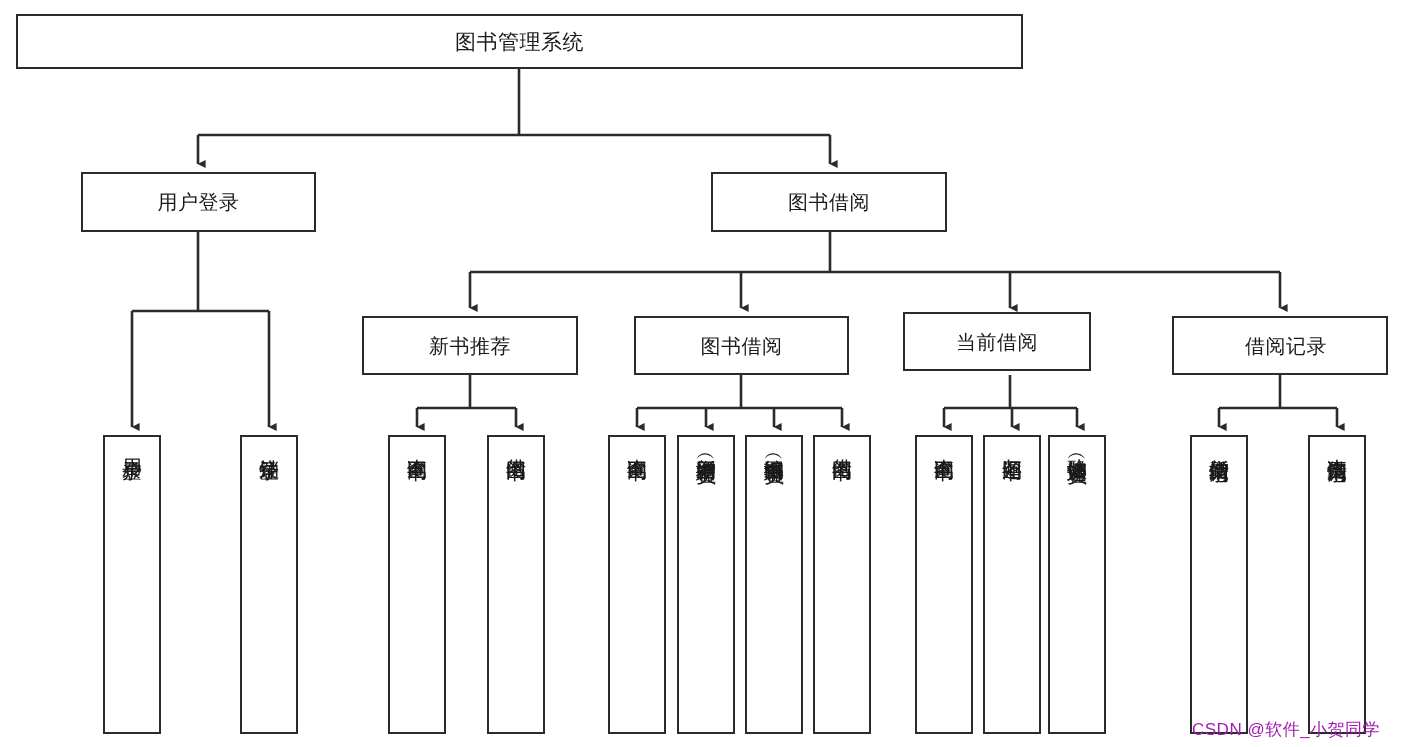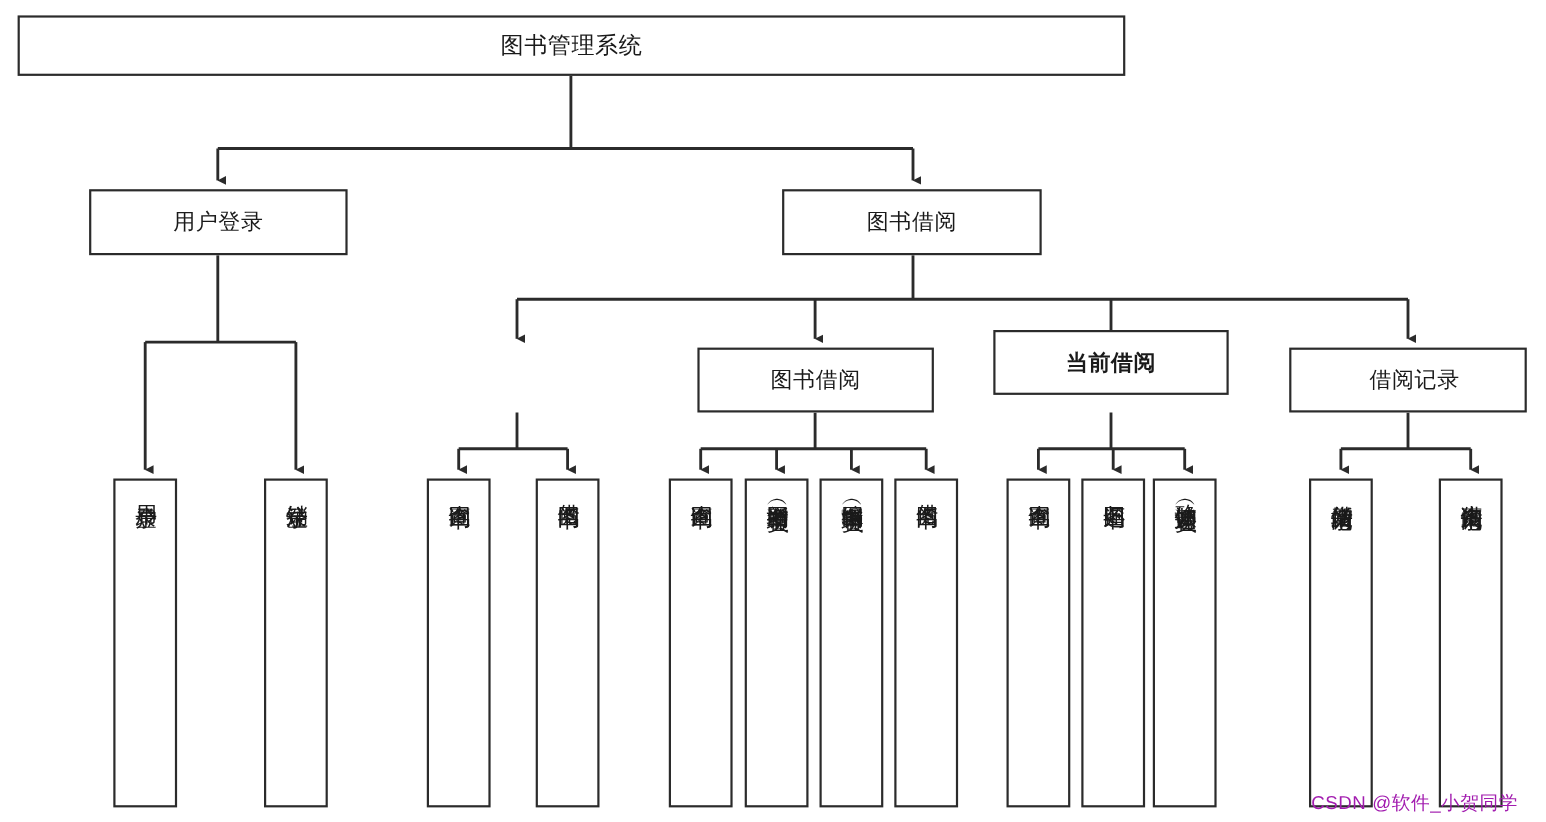--- a/index.html
+++ b/index.html
@@ -134,24 +134,27 @@
     <span class="label">图书管理系统</span>
   </div>
 
   <div class="node horizontal" style="left: 81px; top: 172px; width: 235px; height: 60px;">
     <span class="label">用户登录</span>
   </div>
   <div class="node horizontal" style="left: 711px; top: 172px; width: 236px; height: 60px;">
     <span class="label">图书借阅</span>
   </div>
 
+  <div class="node horizontal" style="left: 362px; top: 316px; width: 216px; height: 59px;">
+    <span class="label">新书推荐</span>
+  </div>
   <div class="node horizontal" style="left: 634px; top: 316px; width: 215px; height: 59px;">
     <span class="label">图书借阅</span>
   </div>
-  <div class="node horizontal" style="left: 903px; top: 300px; width: 214px; height: 59px; font-weight: bold;">
+  <div class="node horizontal" style="left: 903px; top: 312px; width: 188px; height: 59px;">
     <span class="label">当前借阅</span>
   </div>
   <div class="node horizontal" style="left: 1172px; top: 316px; width: 216px; height: 59px; padding-left: 12px;">
     <span class="label">借阅记录</span>
   </div>
 
   <div class="node vertical" style="left: 103px; top: 435px; width: 58px; height: 299px;">
     <span class="label">用户登录</span>
   </div>
   <div class="node vertical" style="left: 240px; top: 435px; width: 58px; height: 299px;">

